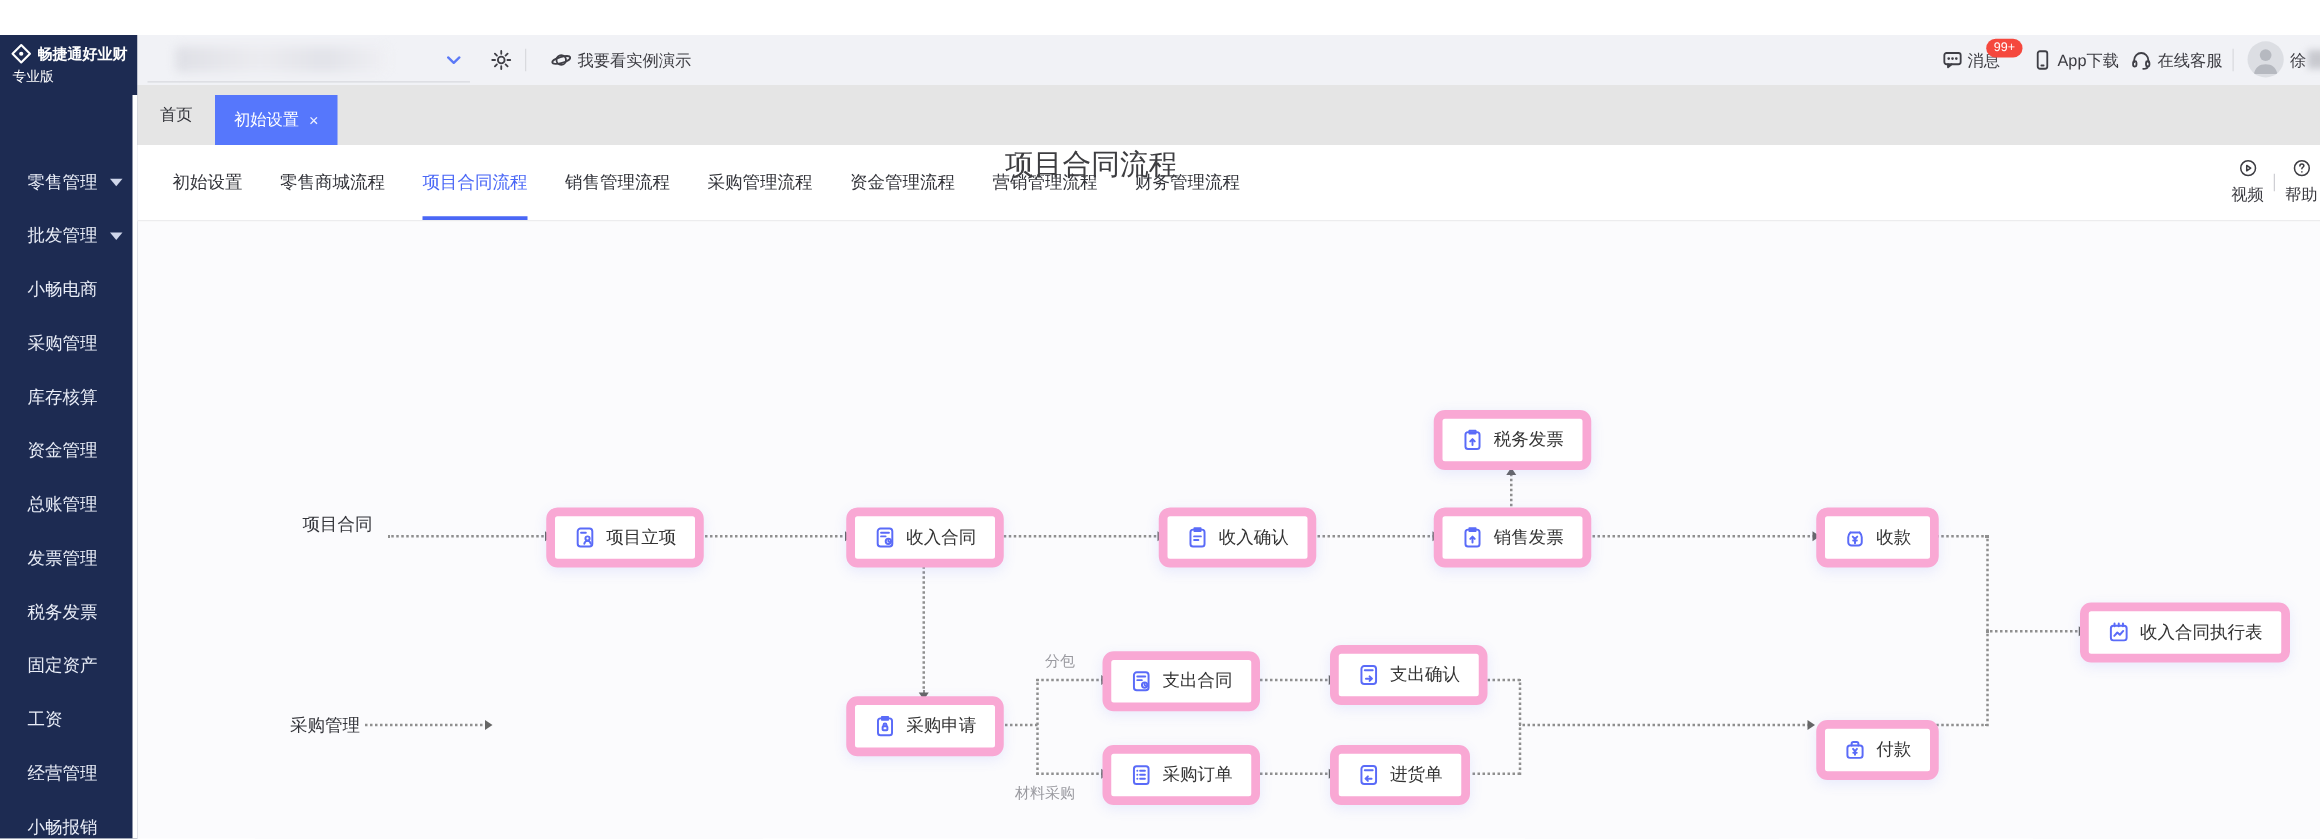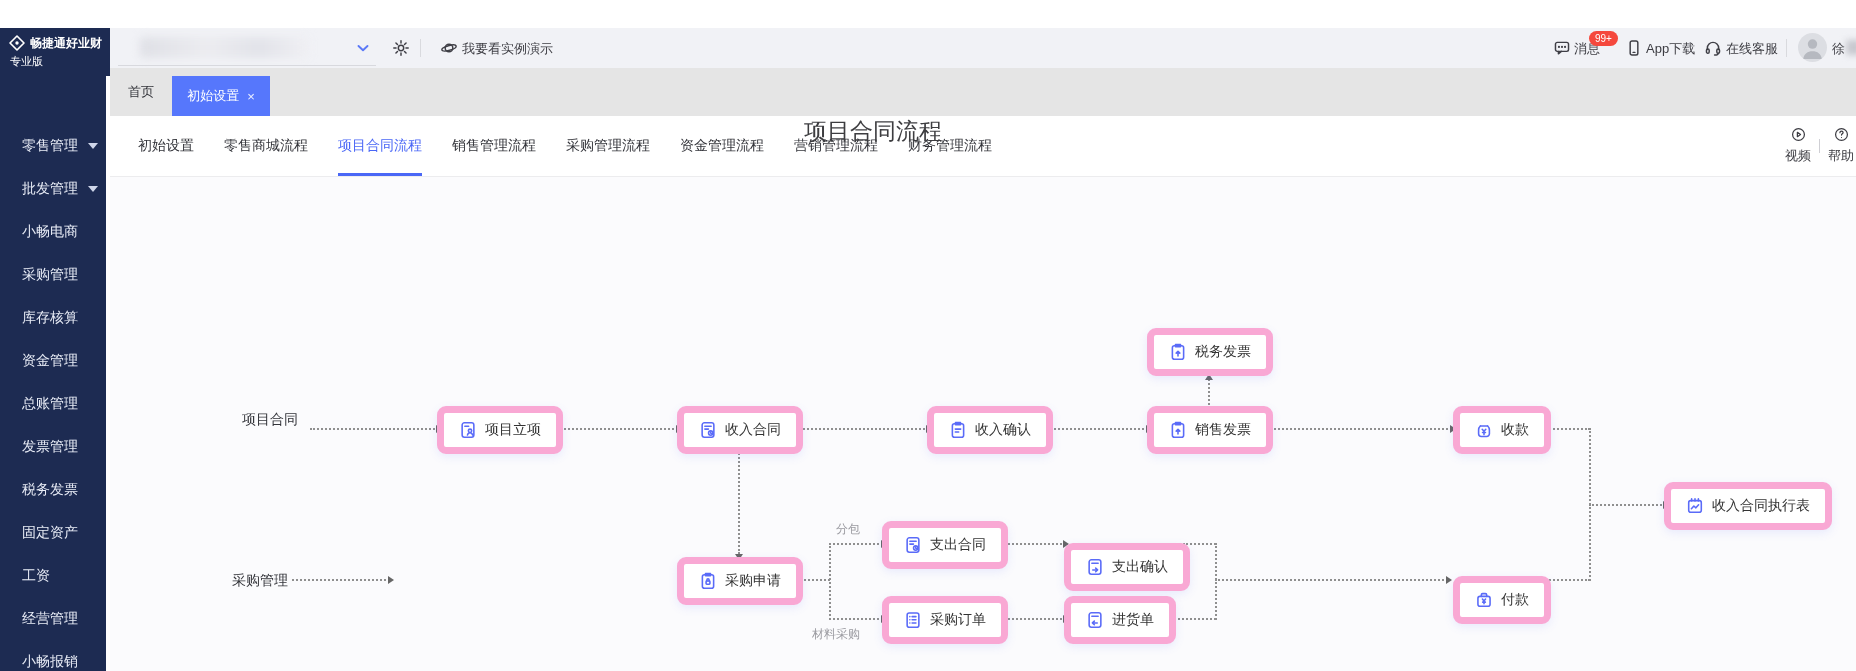--- a/index.html
+++ b/index.html
@@ -316,21 +316,21 @@
   </div>
   <div class="fnode" style="left:945px;top:545px">
     <svg width="18" height="18" viewBox="0 0 16 16" fill="none" stroke="#5a6bf8" stroke-width="1.4" stroke-linecap="round" stroke-linejoin="round">
         <rect x="2.8" y="1.6" width="10.4" height="12.8" rx="2"></rect>
         <path d="M5.2 4.6h5.6M5.2 7.2h3.2"></path>
         <circle cx="10.4" cy="10.7" r="1.9"></circle>
         <path d="M10.4 9.7v1l.7.5"></path>
       </svg>
     <span>支出合同</span>
   </div>
-  <div class="fnode" style="left:1127px;top:567px">
+  <div class="fnode" style="left:1127px;top:540px">
     <svg width="18" height="18" viewBox="0 0 16 16" fill="none" stroke="#5a6bf8" stroke-width="1.4" stroke-linecap="round" stroke-linejoin="round">
         <rect x="2.8" y="1.6" width="10.4" height="12.8" rx="2"></rect>
         <path d="M5.2 4.6h5.6"></path>
         <path d="M6 10.6h4M8.6 9l1.7 1.6-1.7 1.6"></path>
       </svg>
     <span>支出确认</span>
   </div>
   <div class="fnode" style="left:945px;top:620px">
     <svg width="18" height="18" viewBox="0 0 16 16" fill="none" stroke="#5a6bf8" stroke-width="1.4" stroke-linecap="round" stroke-linejoin="round">
         <rect x="2.8" y="1.8" width="10.4" height="12.6" rx="1.8"></rect>

